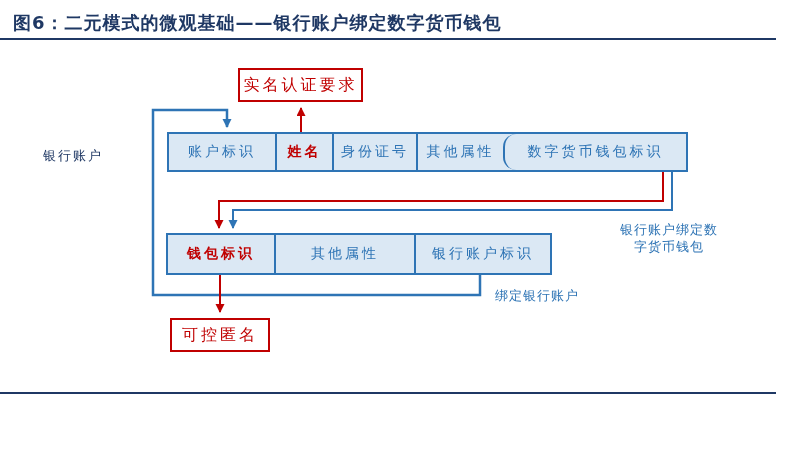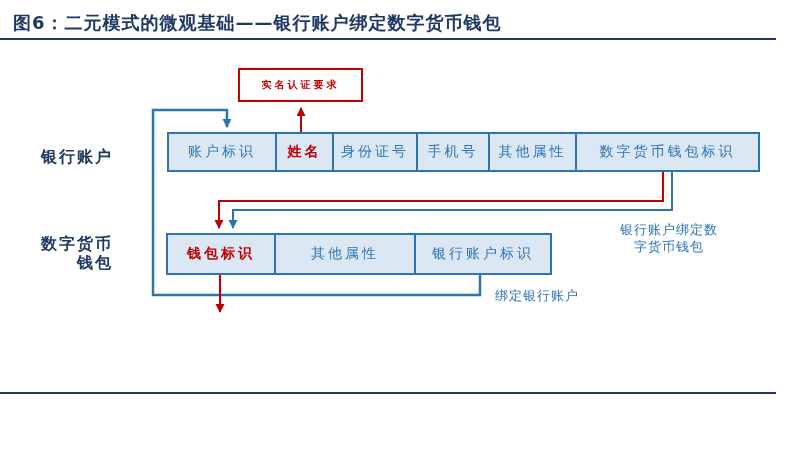--- a/index.html
+++ b/index.html
@@ -8,26 +8,26 @@
     font-family:"DejaVu Sans","Liberation Sans",sans-serif; overflow:hidden;
   }
   .title {
     position:absolute; left:13px; top:11px; font-size:18px; font-weight:bold;
     color:var(--navy); letter-spacing:1px; white-space:nowrap;
   }
   .title-rule { position:absolute; left:0; top:38px; width:793px; height:2px; background:var(--navy); }
   .overlay { position:absolute; left:0; top:0; pointer-events:none; }
   .red-box {
     position:absolute; box-sizing:border-box; border:2px solid var(--red);
-    color:var(--red); font-weight:bold; font-size:10px; letter-spacing:3px;
+    color:var(--red); font-weight:normal; font-size:16px; letter-spacing:3px;
     display:flex; align-items:center; justify-content:center; background:#fff;
   }
   .top-box    { left:238px; top:68px;  width:125px; height:34px; }
   .bottom-box { left:170px; top:318px; width:100px; height:34px; }
-  .row-label { position:absolute; color:var(--navy); font-size:16px; letter-spacing:2px; text-align:right;font-weight:bold; }
+  .row-label { position:absolute; color:var(--navy); font-size:13px; letter-spacing:2px; text-align:center; }
   .bank-label   { left:33px; top:147px; width:80px; }
   .wallet-label { left:33px; top:234px; width:80px; line-height:19px; }
   .row {
     position:absolute; display:flex; box-sizing:border-box;
     border:2px solid var(--blue); background:var(--fill);
   }
   .row.bank   { left:167px; top:132px; height:40px; }
   .row.wallet { left:166px; top:233px; height:42px; }
   .row .cell {
     box-sizing:border-box; display:flex; align-items:center; justify-content:center;
@@ -74,42 +74,38 @@
     <polyline points="220,275 220,312" fill="none" stroke-width="2" marker-end="url(#ah-red)" stroke="#c00000"></polyline>
   </svg>
 
   <div class="red-box top-box">实名认证要求</div>
 
   <div class="row-label bank-label">银行账户</div>
   <div class="row bank">
       <div class="cell" style="width: 106px; border-radius: 17px;">账户标识</div>
       <div class="cell red" style="width: 57px;">姓名</div>
       <div class="cell" style="width: 84px;">身份证号</div>
-      <div class="cell" style="width: 72px;">手机号</div>
       <div class="cell" style="width: 87px;">其他属性</div>
-      <div class="cell" style="width: 183px;">数字货币钱包标识</div>
+      <div class="cell" style="width: 183px; border-radius: 13px;">数字货币钱包标识</div>
     </div>
 
-  <div class="row-label wallet-label">
-    <div>数字货币</div>
-    <div>钱包</div>
-  </div>
   <div class="row wallet">
       <div class="cell red" style="width: 106px;">钱包标识</div>
       <div class="cell" style="width: 140px;">其他属性</div>
       <div class="cell" style="width: 136px;">银行账户标识</div>
     </div>
 
 
   <div class="blue-label right-bind">
     <div>银行账户绑定数</div>
     <div>字货币钱包</div>
   </div>
 
   <div class="blue-label bottom-bind">
     <div>绑定银行账户</div>
   </div>
 
+  <div class="red-box bottom-box">可控匿名</div>
 
   <div class="footer-rule"></div>
   <div class="watermark">@格隆汇</div>
 
 </div>
 
 </body></html>

